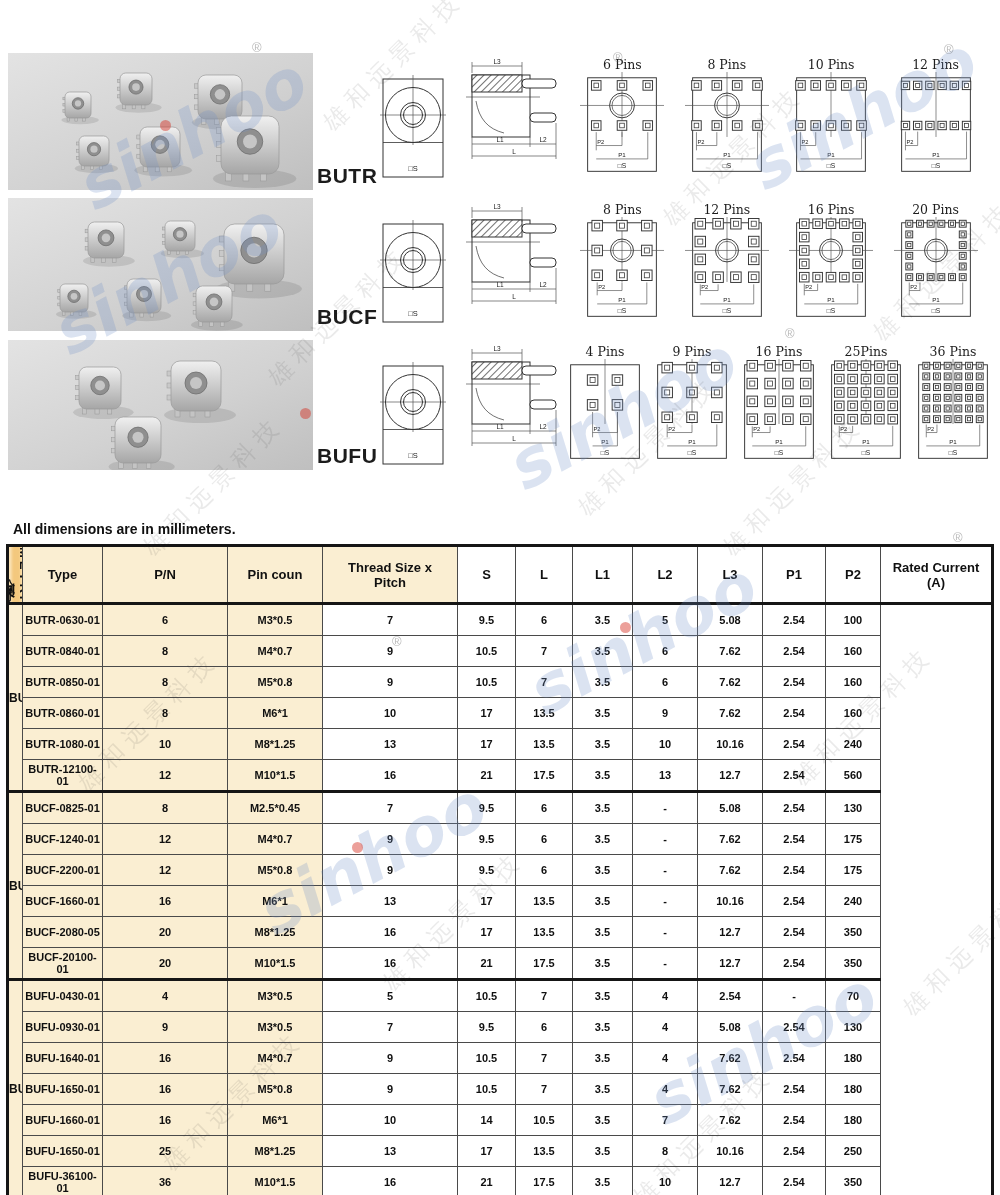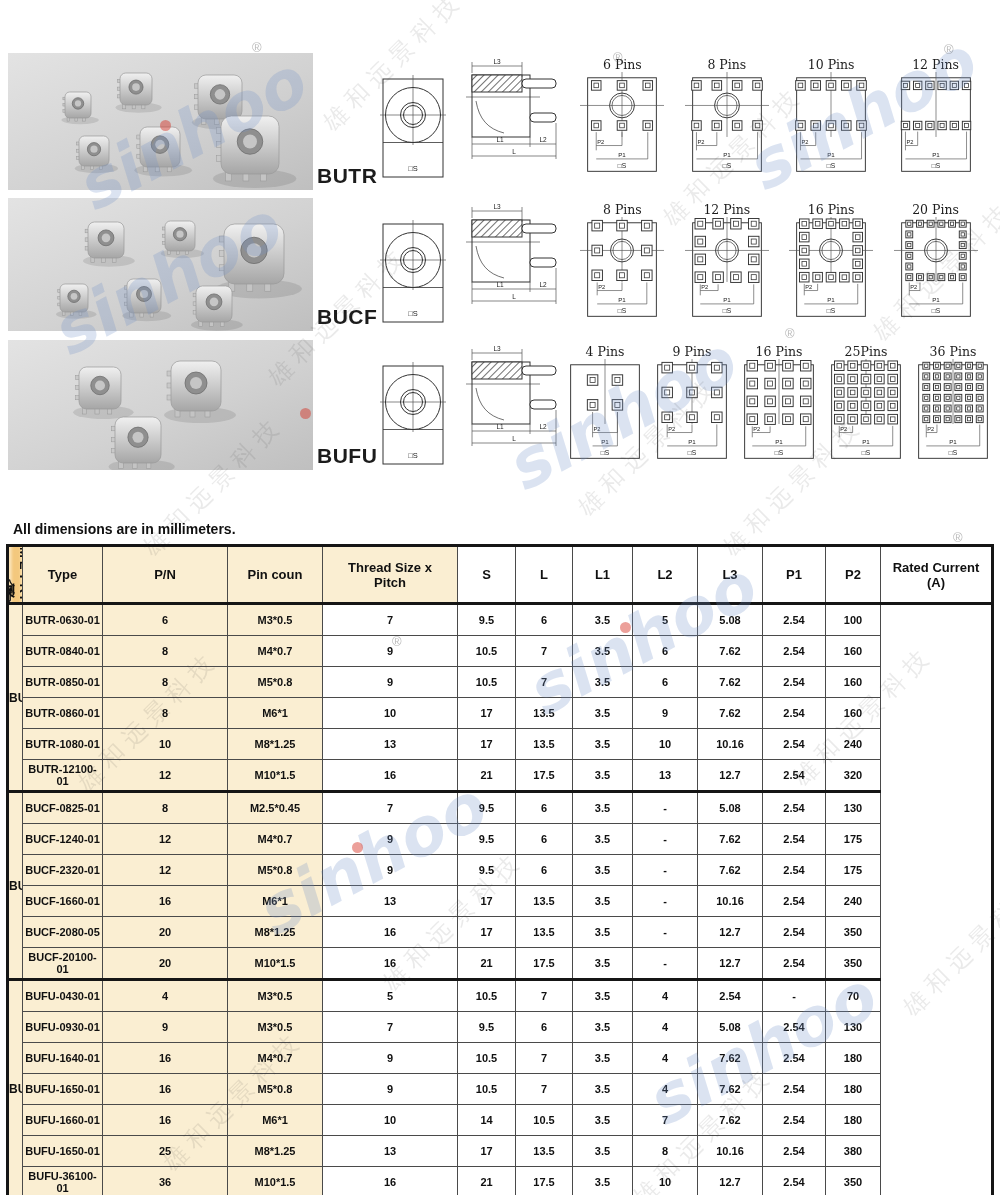--- a/index.html
+++ b/index.html
@@ -1037,21 +1037,21 @@
         <td class="beige">BUTR-12100-01</td>
         <td class="beige">12</td>
         <td class="beige">M10*1.5</td>
         <td class="sepl">16</td>
         <td>21</td>
         <td>17.5</td>
         <td>3.5</td>
         <td>13</td>
         <td>12.7</td>
         <td>2.54</td>
-        <td class="sepl">320</td>
+        <td class="sepl">560</td>
       </tr>
       <tr class="gstart">
         <th class="beige type-cell" rowspan="6">BUCF</th>
         <td class="beige">BUCF-0825-01</td>
         <td class="beige">8</td>
         <td class="beige">M2.5*0.45</td>
         <td class="sepl">7</td>
         <td>9.5</td>
         <td>6</td>
         <td>3.5</td>
@@ -1067,21 +1067,21 @@
         <td class="sepl">9</td>
         <td>9.5</td>
         <td>6</td>
         <td>3.5</td>
         <td>-</td>
         <td>7.62</td>
         <td>2.54</td>
         <td class="sepl">175</td>
       </tr>
       <tr>
-        <td class="beige">BUCF-2320-01</td>
+        <td class="beige">BUCF-2200-01</td>
         <td class="beige">12</td>
         <td class="beige">M5*0.8</td>
         <td class="sepl">9</td>
         <td>9.5</td>
         <td>6</td>
         <td>3.5</td>
         <td>-</td>
         <td>7.62</td>
         <td>2.54</td>
         <td class="sepl">175</td>
@@ -1195,21 +1195,21 @@
         <td class="beige">BUFU-1650-01</td>
         <td class="beige">25</td>
         <td class="beige">M8*1.25</td>
         <td class="sepl">13</td>
         <td>17</td>
         <td>13.5</td>
         <td>3.5</td>
         <td>8</td>
         <td>10.16</td>
         <td>2.54</td>
-        <td class="sepl">380</td>
+        <td class="sepl">250</td>
       </tr>
       <tr>
         <td class="beige">BUFU-36100-01</td>
         <td class="beige">36</td>
         <td class="beige">M10*1.5</td>
         <td class="sepl">16</td>
         <td>21</td>
         <td>17.5</td>
         <td>3.5</td>
         <td>10</td>

